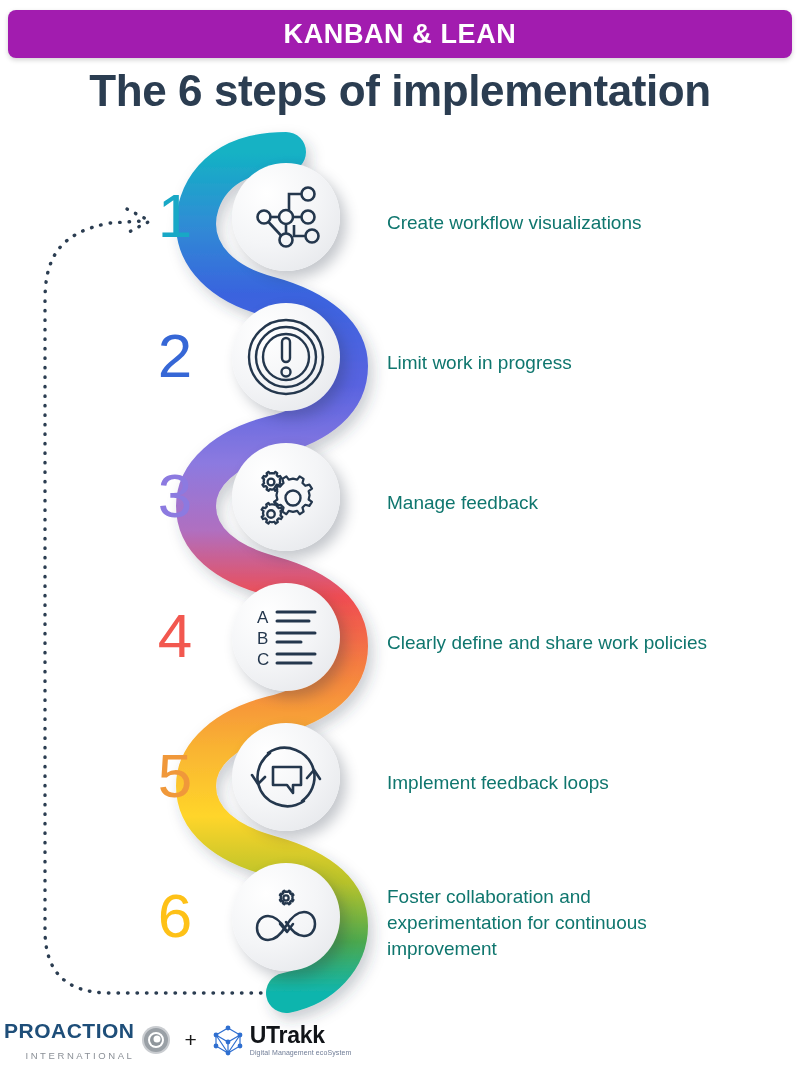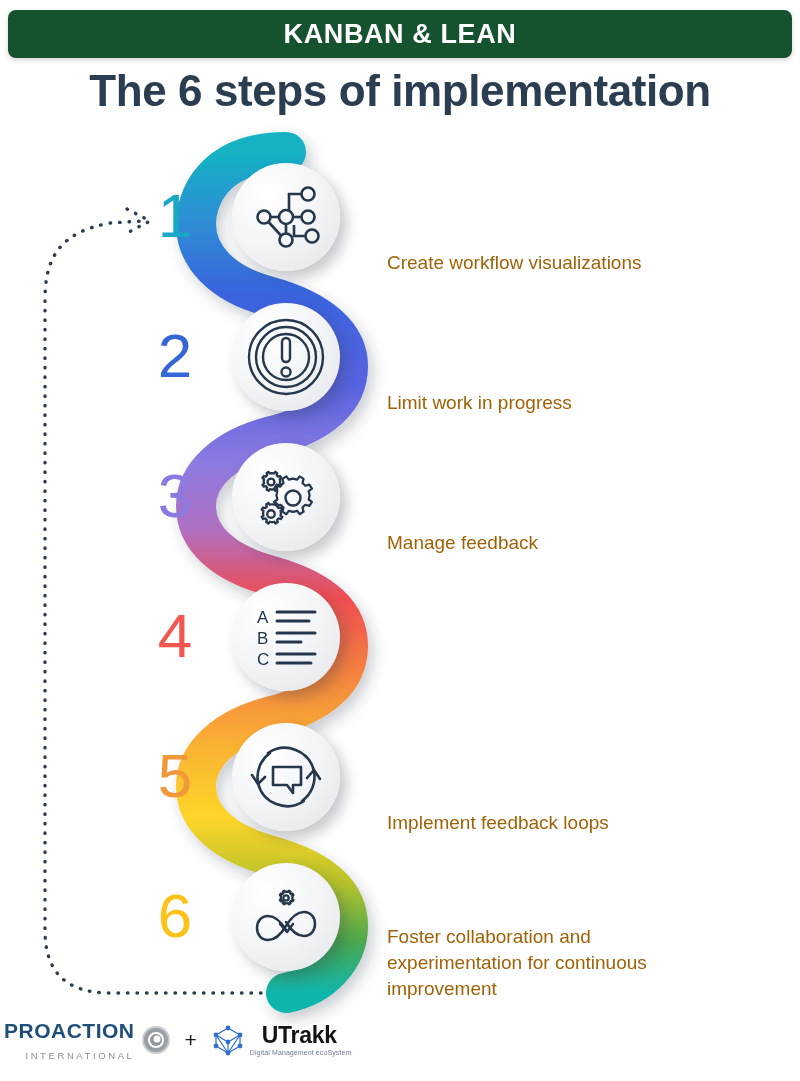--- a/index.html
+++ b/index.html
@@ -17,21 +17,21 @@
     background: #ffffff;
   }
 
   
   .banner {
     position: absolute;
     left: 8px;
     top: 10px;
     width: 784px;
     height: 48px;
-    background: #14532d;
+    background: #a21caf;
     border-radius: 8px;
     display: flex;
     align-items: center;
     justify-content: center;
     box-shadow: 0 2px 5px rgba(0,0,0,0.18);
   }
   .banner-title {
     color: #ffffff;
     font-size: 27px;
     font-weight: bold;
@@ -94,26 +94,25 @@
     box-shadow: 6px 7px 14px rgba(40,50,70,0.28);
     display: flex;
     align-items: center;
     justify-content: center;
   }
   .bubble svg { display: block; }
   .step-label {
     position: absolute;
     left: 387px;
     width: 330px;
-    color: #a16207;
+    color: #0f766e;
     font-size: 19px;
     line-height: 1.38;
     top: 50%;
     transform: translateY(-50%);
-    margin-top: 40px;
   }
 
   
   .footer {
     position: absolute;
     left: 0;
     bottom: 14px;
     width: 800px;
     height: 54px;
     display: flex;
@@ -133,21 +132,21 @@
   .pa-sub {
     font-size: 9.5px;
     color: #8a8f96;
     letter-spacing: 2.6px;
     text-align: right;
     margin-top: 10px;
   }
   .plus { font-size: 21px; color: #1b1b1b; font-weight: 500; }
   .logo-utrakk { display: flex; align-items: center; gap: 5px; }
   .ut-text { display: flex; flex-direction: column; line-height: 1; }
-  .ut-main { font-size: 23px; font-weight: bold; color: #111418; letter-spacing: -0.3px; margin-left: 12px; }
+  .ut-main { font-size: 23px; font-weight: bold; color: #111418; letter-spacing: -0.3px; }
   .ut-sub { font-size: 7px; color: #6f7c96; letter-spacing: 0.1px; margin-top: 2px; }
 </style>
 </head>
 <body>
 
 <div class="page">
 
   <div class="banner">
     <span class="banner-title">KANBAN &amp; LEAN</span>
   </div>
@@ -272,20 +271,21 @@
           <g stroke="#24374d" stroke-width="3" stroke-linecap="round">
             <line x1="28" y1="12" x2="66" y2="12"></line>
             <line x1="28" y1="21" x2="60" y2="21"></line>
             <line x1="28" y1="33" x2="66" y2="33"></line>
             <line x1="28" y1="42" x2="52" y2="42"></line>
             <line x1="28" y1="54" x2="66" y2="54"></line>
             <line x1="28" y1="63" x2="62" y2="63"></line>
           </g>
         </svg>
       </div>
+      <div class="step-label">Clearly define and share work policies</div>
     </div>
 
     <div class="step" style="top:713px">
       <div class="step-num" style="color:#f0983a">5</div>
       <div class="bubble">
         <svg width="76" height="76" viewBox="0 0 76 76">
           <g fill="none" stroke="#24374d" stroke-width="2.6" stroke-linecap="round" stroke-linejoin="round">
             <path d="M 10 44 A 30 30 0 0 1 22 14"></path>
             <path d="M 66 32 A 30 30 0 0 1 54 62"></path>
             <path d="M 10 44 A 30 30 0 0 0 56 62"></path>

